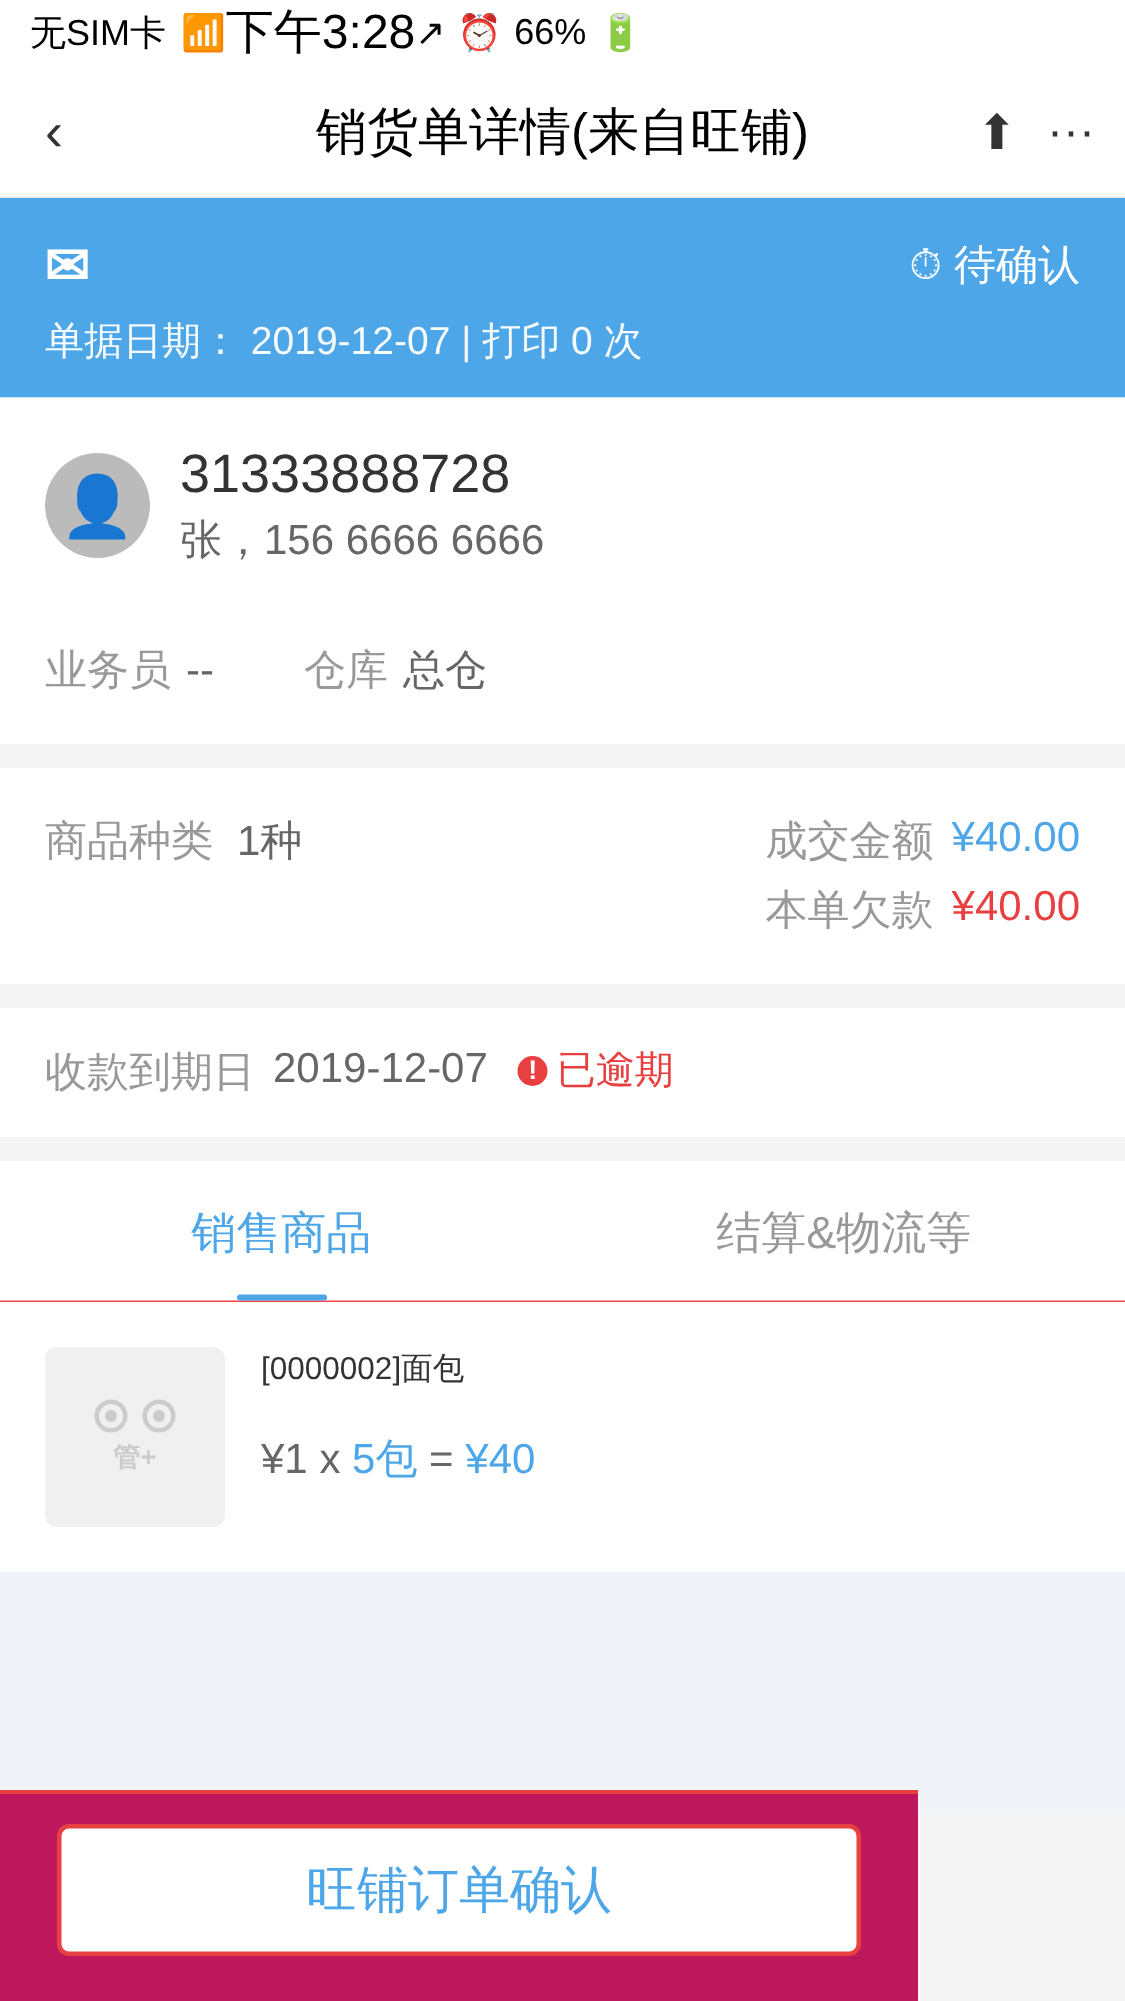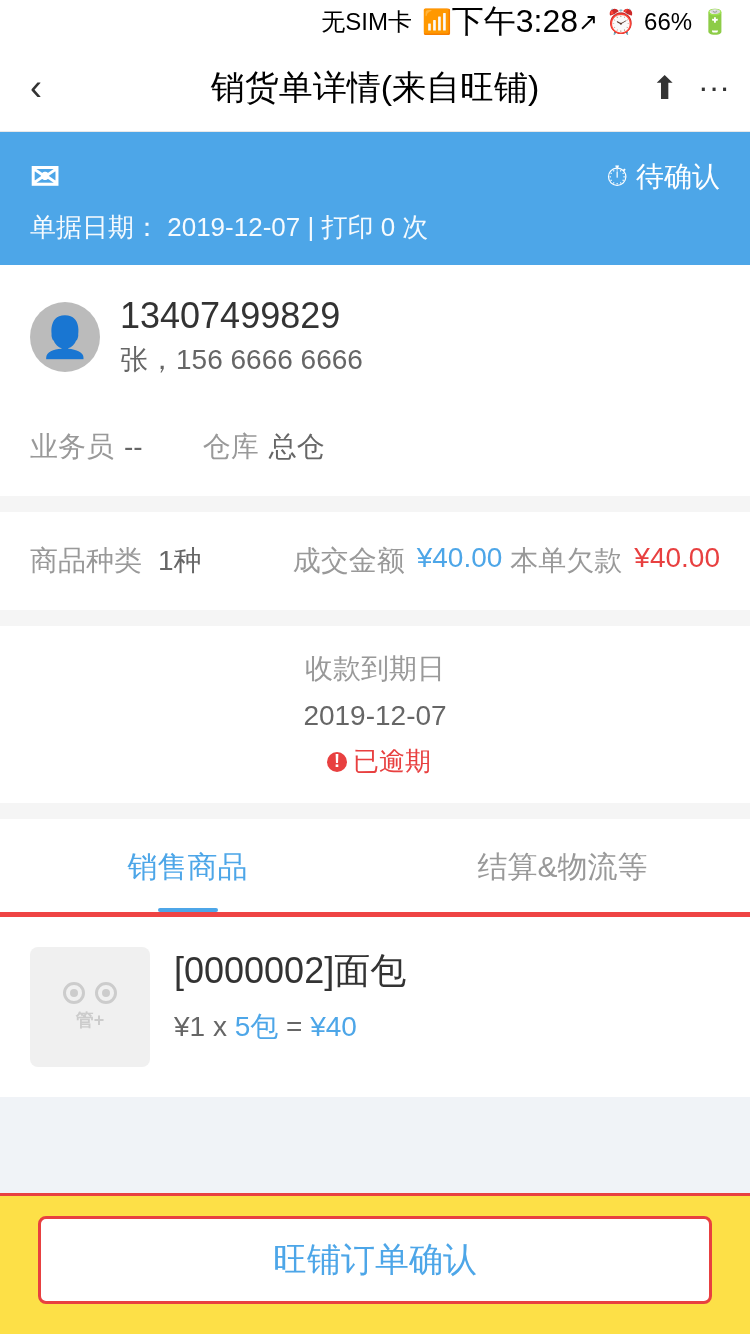--- a/index.html
+++ b/index.html
@@ -13,21 +13,21 @@
       color: #333;
     }
 
     
     .status-bar {
       width: 100%;
       height: 44px;
       background: #fff;
       display: flex;
       align-items: center;
-      justify-content: flex-end;
+      justify-content: flex-start;
       padding: 0 20px;
       font-size: 24px;
       color: #000;
     }
     .status-left { display: flex; align-items: center; gap: 10px; }
     .status-center { font-size: 32px; font-weight: 400; }
     .status-right { display: flex; align-items: center; gap: 8px; font-size: 24px; }
 
     
     .nav-bar {
@@ -162,45 +162,44 @@
     .summary-left {
       display: flex;
       align-items: center;
       gap: 16px;
       font-size: 28px;
       color: #666;
     }
     .summary-label { color: #999; }
     .summary-right {
       display: flex;
-      flex-direction: row;
+      flex-direction: column;
       align-items: flex-end;
       gap: 8px;
     }
     .summary-item {
       display: flex;
       gap: 12px;
       font-size: 28px;
       color: #666;
     }
     .summary-item-label { color: #999; }
     .amount-blue { color: #4da6e8; }
     .amount-red { color: #e84040; }
 
     
     .due-section {
       background: #fff;
       padding: 24px 30px;
       margin-bottom: 16px;
       display: flex;
-      align-items: center;
+      align-items: flex-start;
       gap: 12px;
       font-size: 28px;
       color: #666;
-      flex-direction: column;
     }
     .due-label { color: #999; }
     .overdue-badge {
       display: flex;
       align-items: center;
       gap: 6px;
       color: #e84040;
       font-size: 26px;
       margin-left: 8px;
     }
@@ -217,21 +216,21 @@
       font-weight: bold;
     }
 
     
     .tabs-section {
       background: #fff;
       margin-bottom: 0;
     }
     .tabs-header {
       display: flex;
-      border-bottom: 5px solid #ef4444;
+      border-bottom: 1px solid #ef4444;
     }
     .tab-item {
       flex: 1;
       text-align: center;
       padding: 28px 0 24px;
       font-size: 30px;
       color: #999;
       cursor: pointer;
       position: relative;
     }
@@ -296,45 +295,45 @@
       background: #ccc;
       border-radius: 50%;
     }
     .owl-text {
       font-size: 18px;
       color: #ccc;
       font-weight: bold;
     }
     .product-info { flex: 1; }
     .product-name {
-      font-size: 36px;
+      font-size: 21px;
       color: #333;
-      margin-bottom: 12px;
+      margin-bottom: 28px;
     }
     .product-price {
       font-size: 28px;
       color: #666;
     }
     .price-highlight { color: #4da6e8; }
     .total-highlight { color: #4da6e8; font-weight: 500; margin-top: 36px; }
 
     
     .content-bg {
       background: #f0f3f7;
       min-height: 300px;
       padding-bottom: 160px;
     }
 
     
     .bottom-bar {
       position: fixed;
       bottom: 0;
       left: 0;
-      width: 750px;
-      background: #fde047;
+      width: 612px;
+      background: #be185d;
       padding: 20px 38px 30px;
       border-top: 3px solid #e84040;
     }
     .confirm-button {
       width: 100%;
       height: 88px;
       background: #fff;
       border: 3px solid #e84040;
       border-radius: 8px;
       font-size: 34px;
@@ -387,21 +386,21 @@
     <span>| 打印 0 次</span>
   </div>
 </div>
 
 <div class="customer-section">
   <div class="customer-top">
     <div class="avatar">
       <span class="avatar-icon">👤</span>
     </div>
     <div>
-      <div class="customer-name">13407499829</div>
+      <div class="customer-name">31333888728</div>
       <div class="customer-sub">张，156 6666 6666</div>
     </div>
   </div>
   <div class="customer-meta">
     <div class="meta-item">
       <span class="meta-label">业务员</span>
       <span>--</span>
     </div>
     <div class="meta-item">
       <span class="meta-label">仓库</span>

